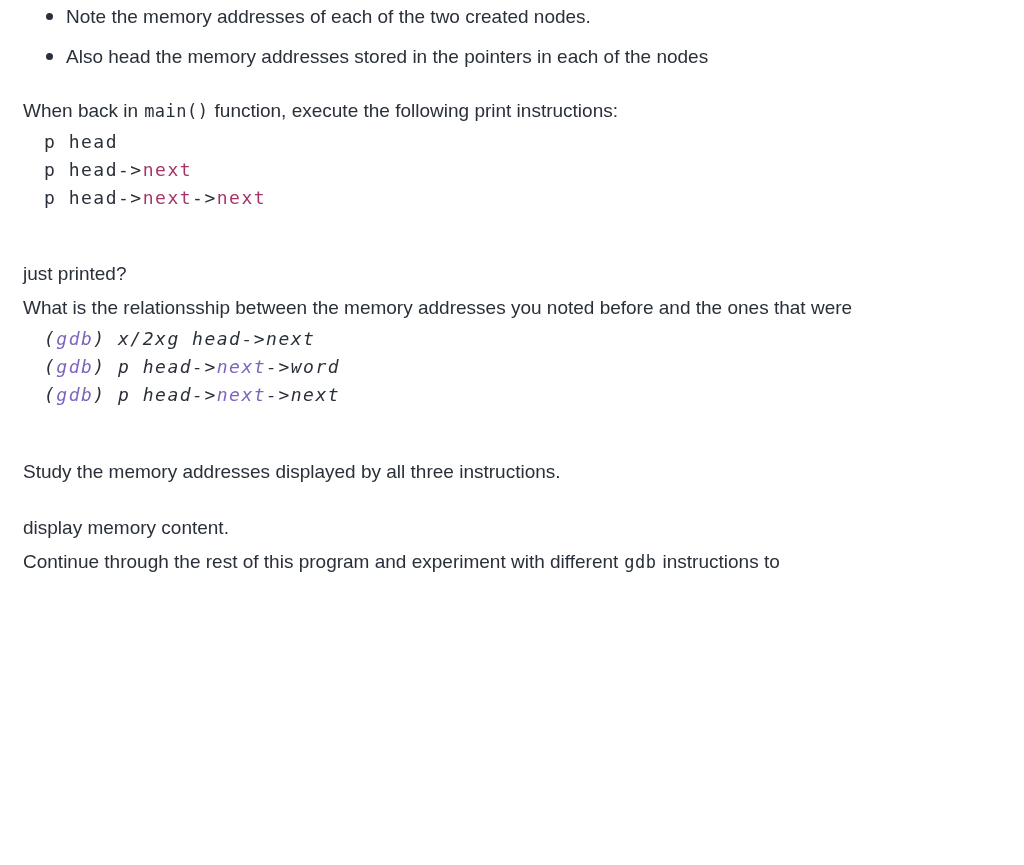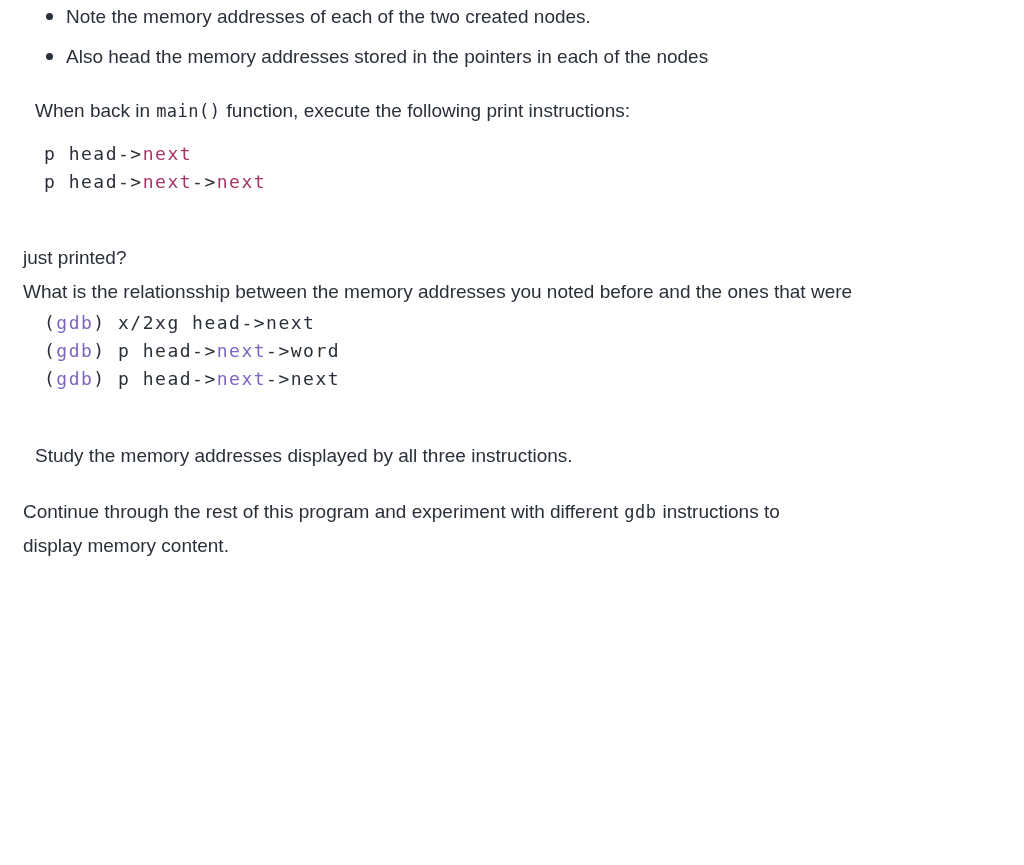--- a/index.html
+++ b/index.html
@@ -34,21 +34,21 @@
     position: absolute;
     left: -20px;
     top: 13px;
     width: 7px;
     height: 7px;
     border-radius: 50%;
     background: var(--text, #24292f);
     display: inline-block;
   }
   p {
-    margin: 12px;
+    margin: 0;
   }
   .p-line { white-space: nowrap; line-height: 34px; }
   .p1 { margin-top: 20px; }
   .p2 { margin-top: 45px; }
   .p3 { margin-top: 22px; }
   .p4 { margin-top: 46px; }
   .p5 { margin-top: 22px; }
   code.inline-code {
     font-family: "DejaVu Sans Mono", "Liberation Mono", monospace;
     font-size: 17px;
@@ -57,21 +57,21 @@
     color: var(--text, #24292f);
   }
   pre.code-block {
     margin: 0 0 0 21px;
     padding: 0;
     font-family: "DejaVu Sans Mono", "Liberation Mono", monospace;
     font-size: 18px;
     letter-spacing: 1.5px;
   }
   .pre1 { margin-top: 44px; }
-  .pre2 { margin-top: 44px; }
+  .pre2 { margin-top: 44px; font-style: italic; }
   .code-line {
     line-height: 28px;
     height: 28px;
     white-space: pre;
   }
   .tok-plain  { color: var(--text, #24292f); }
   .tok-pink   { color: var(--pink, #a73468); }
   .tok-purple { color: var(--purple, #7d65bf); }
 </style>
 </head>
@@ -85,30 +85,30 @@
       <span>Note the memory addresses of each of the two created nodes.</span>
     </li>
     <li>
       <span class="bullet-dot"></span>
       <span>Also head the memory addresses stored in the pointers in each of the nodes</span>
     </li>
   </ul>
 
   <p class="p1"><span>When back in</span><code class="inline-code">main()</code><span>function, execute the following print instructions:</span></p>
 
-  <pre class="code-block pre1"><div class="code-line"><span class="tok-plain">p head-&gt;</span><span class="tok-pink">next</span></div><div class="code-line"><span class="tok-plain">p head-&gt;</span><span class="tok-pink">next</span><span class="tok-plain">-&gt;</span><span class="tok-pink">next</span></div></pre>
+  <pre class="code-block pre1"><div class="code-line"><span class="tok-plain">p head</span></div><div class="code-line"><span class="tok-plain">p head-&gt;</span><span class="tok-pink">next</span></div><div class="code-line"><span class="tok-plain">p head-&gt;</span><span class="tok-pink">next</span><span class="tok-plain">-&gt;</span><span class="tok-pink">next</span></div></pre>
 
   <div class="p2">
     <div class="p-line">just printed?</div>
     <div class="p-line">What is the relationsship between the memory addresses you noted before and the ones that were</div>
   </div>
 
 
   <pre class="code-block pre2"><div class="code-line"><span class="tok-plain">(</span><span class="tok-purple">gdb</span><span class="tok-plain">) x/2xg head-&gt;next</span></div><div class="code-line"><span class="tok-plain">(</span><span class="tok-purple">gdb</span><span class="tok-plain">) p head-&gt;</span><span class="tok-purple">next</span><span class="tok-plain">-&gt;word</span></div><div class="code-line"><span class="tok-plain">(</span><span class="tok-purple">gdb</span><span class="tok-plain">) p head-&gt;</span><span class="tok-purple">next</span><span class="tok-plain">-&gt;next</span></div></pre>
 
   <p class="p4">Study the memory addresses displayed by all three instructions.</p>
 
   <div class="p5">
+    <div class="p-line">display memory content.</div>
     <div class="p-line"><span>Continue through the rest of this program and experiment with different</span><code class="inline-code">gdb</code><span>instructions to</span></div>
-    <div class="p-line">display memory content.</div>
   </div>
 
 </div>
 
 </body></html>

